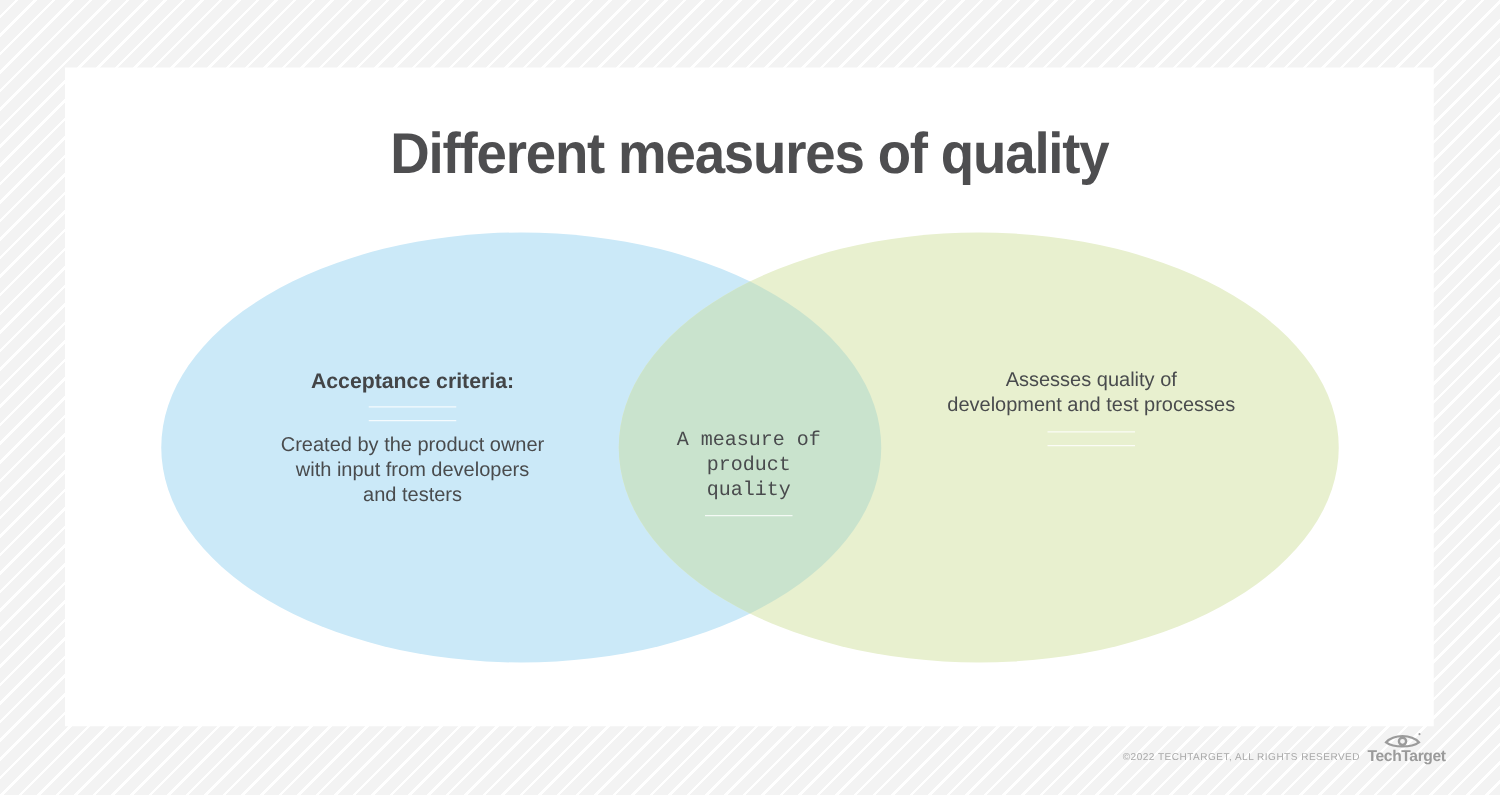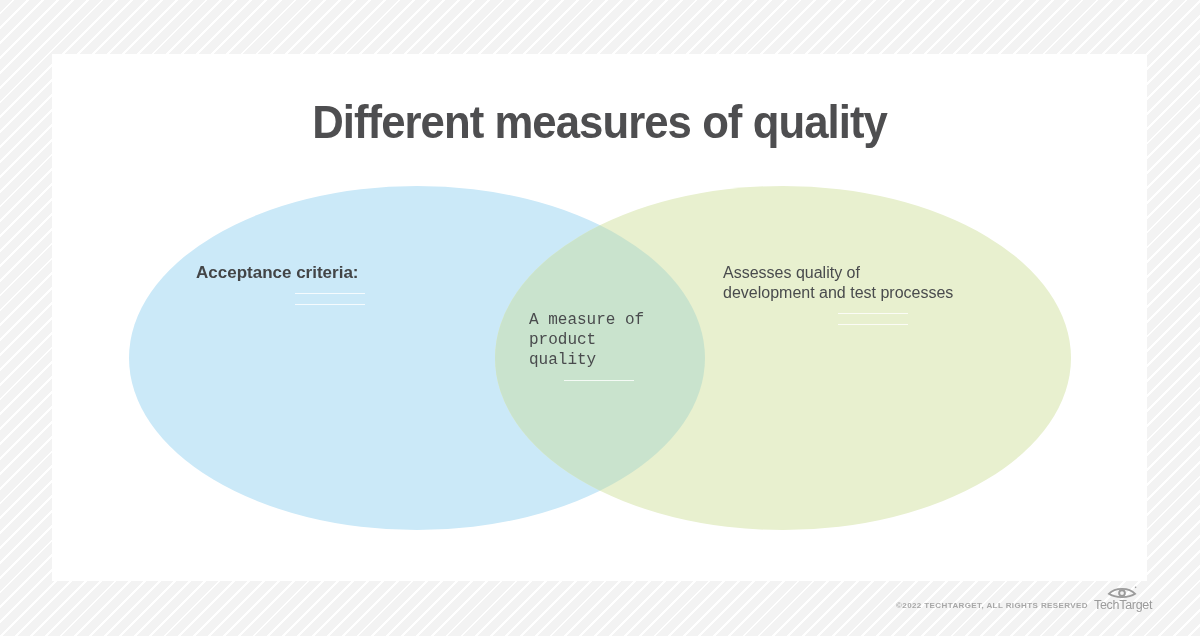--- a/index.html
+++ b/index.html
@@ -36,24 +36,25 @@
     color: #4e4e50;
     transform: scaleX(0.95);
   }
   .venn {
     position: absolute;
     left: 0; top: 0;
     width: 1200px; height: 636px;
   }
   .col {
     position: absolute;
-    text-align: left;
+    text-align: center;
     color: #494b4d;
     font-size: 16px;
     line-height: 20px;
+    margin-top: 32px;
   }
   .col-heading {
     font-weight: bold;
     font-size: 17px;
     color: #434547;
     margin-bottom: 7px;
     white-space: pre-line;
   }
   .col-item { white-space: pre-line; }
   .divider {
@@ -66,33 +67,33 @@
   .col-mid   { left: 529px; top: 310px; width: 140px; font-family: Liberation Mono, monospace; }
   .col-right { left: 723px; top: 263px; width: 300px; }
 
   .copyright {
     position: absolute;
     top: 601px;
     right: 112px;
     font-size: 8px;
     letter-spacing: 0.4px;
     color: #a8a8a8;
-    font-weight: bold;
+    font-weight: normal;
   }
   .logo {
     position: absolute;
     left: 1094px; top: 586px;
     width: 56px;
     text-align: center;
     color: #9b9b9b;
   }
   .logo-eye { display: block; margin: 0 auto -1px auto; }
   .logo-word {
     font-size: 12.5px;
-    font-weight: normal;
+    font-weight: bold;
     letter-spacing: -0.3px;
     color: #9b9b9b;
     line-height: 13px;
   }
 </style>
 </head>
 <body>
 
 <div class="page">
 
@@ -108,20 +109,23 @@
     </defs>
     <ellipse cx="417" cy="358" rx="288" ry="172" fill="#cbe9f8"></ellipse>
     <ellipse cx="783" cy="358" rx="288" ry="172" fill="#e8f0cf"></ellipse>
     <ellipse cx="783" cy="358" rx="288" ry="172" clip-path="url(#clip-left-ellipse)" fill="#c9e3cd"></ellipse>
   </svg>
 
   <div class="col col-left">
     <div class="col-heading">Acceptance criteria:</div>
     <div class="divider"></div>
     <div class="divider"></div>
+    <div class="col-item">Created by the product owner
+with input from developers
+and testers</div>
   </div>
 
   <div class="col col-mid">
     <div class="col-item">A measure of
 product quality</div>
     <div class="divider"></div>
   </div>
 
   <div class="col col-right">
     <div class="col-item">Assesses quality of

